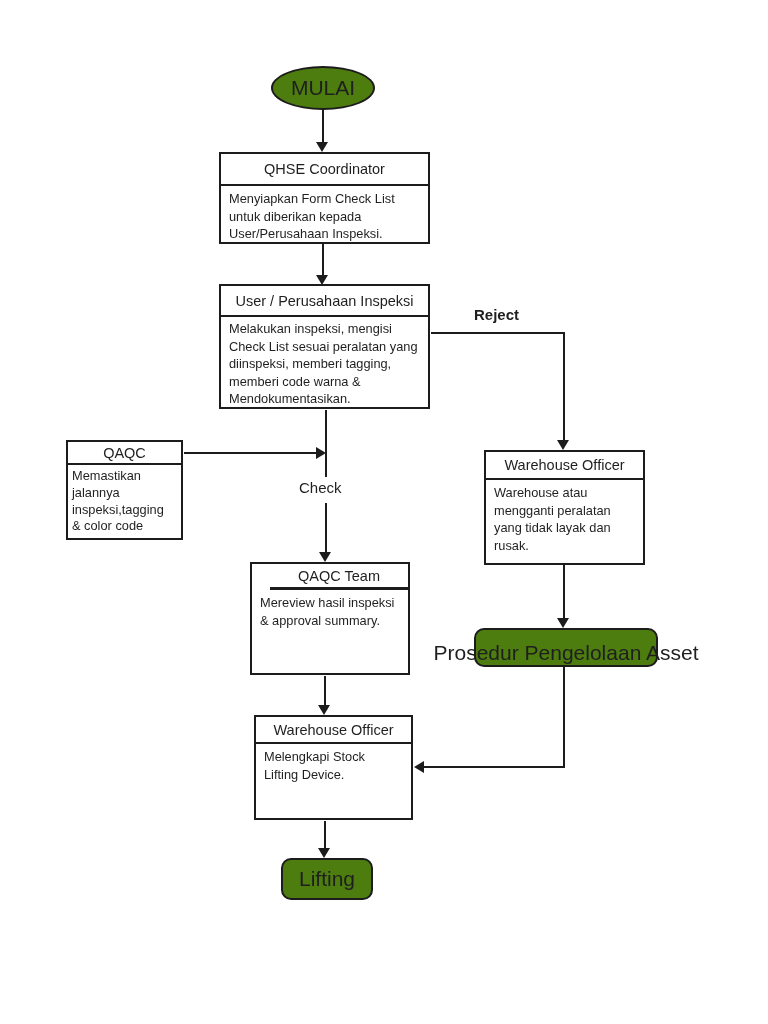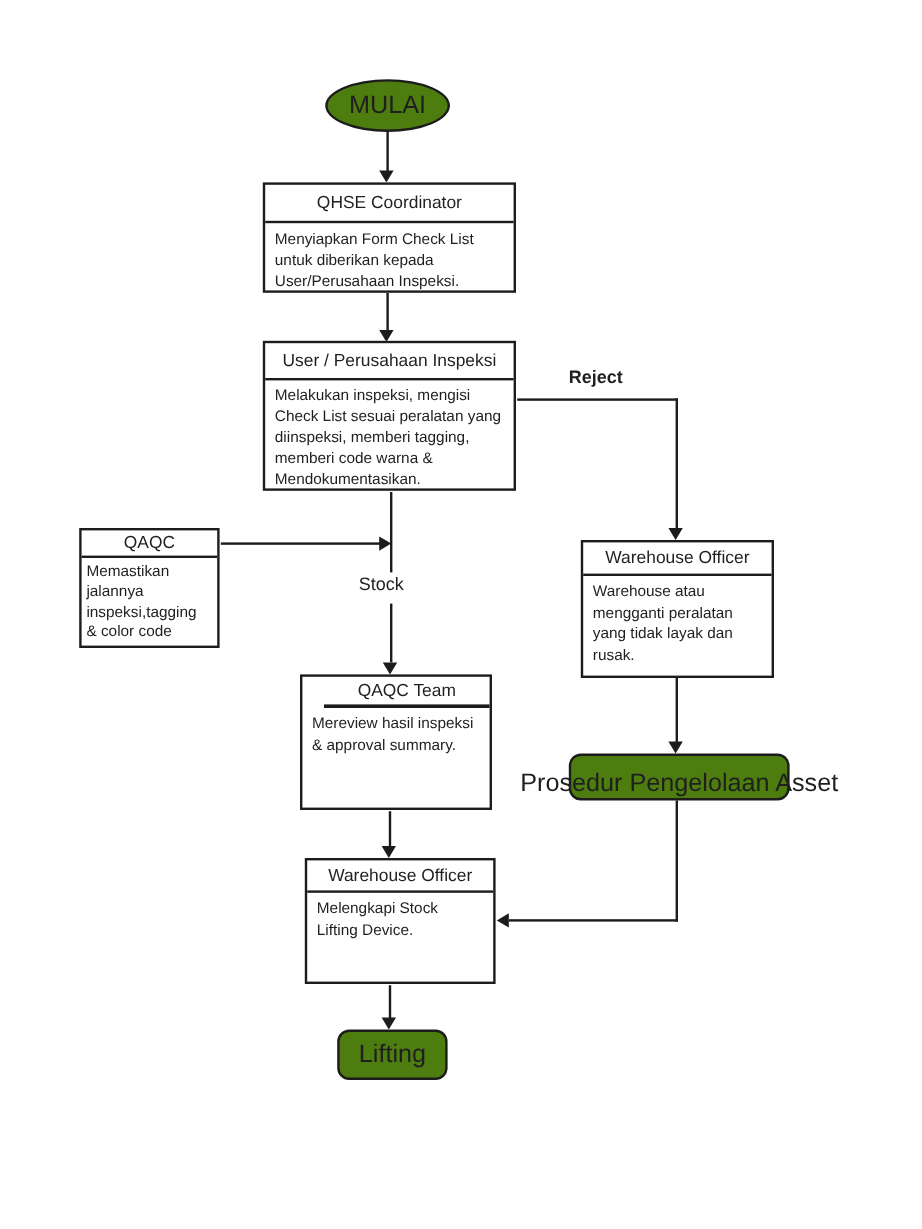--- a/index.html
+++ b/index.html
@@ -70,21 +70,21 @@
 
   <div class="vl" style="left:322px; top:244px; height:32px;"></div>
   <div class="ah down" style="left:316px; top:275px;"></div>
 
   <div class="hl" style="left:431px; top:332px; width:134px;"></div>
   <div class="vl" style="left:563px; top:332px; height:109px;"></div>
   <div class="ah down" style="left:557px; top:440px;"></div>
   <div class="elabel" style="left:474px; top:306px;font-weight:bold;">Reject</div>
 
   <div class="vl" style="left:325px; top:410px; height:67px;"></div>
-  <div class="elabel" style="left:299px; top:479px;">Stock</div>
+  <div class="elabel" style="left:299px; top:479px;">Check</div>
   <div class="vl" style="left:325px; top:503px; height:49px;"></div>
   <div class="ah down" style="left:319px; top:552px;"></div>
 
   <div class="hl" style="left:184px; top:452px; width:133px;"></div>
   <div class="ah right" style="left:316px; top:447px;"></div>
 
   <div class="vl" style="left:563px; top:565px; height:54px;"></div>
   <div class="ah down" style="left:557px; top:618px;"></div>
 
   <div class="vl" style="left:563px; top:667px; height:101px;"></div>

